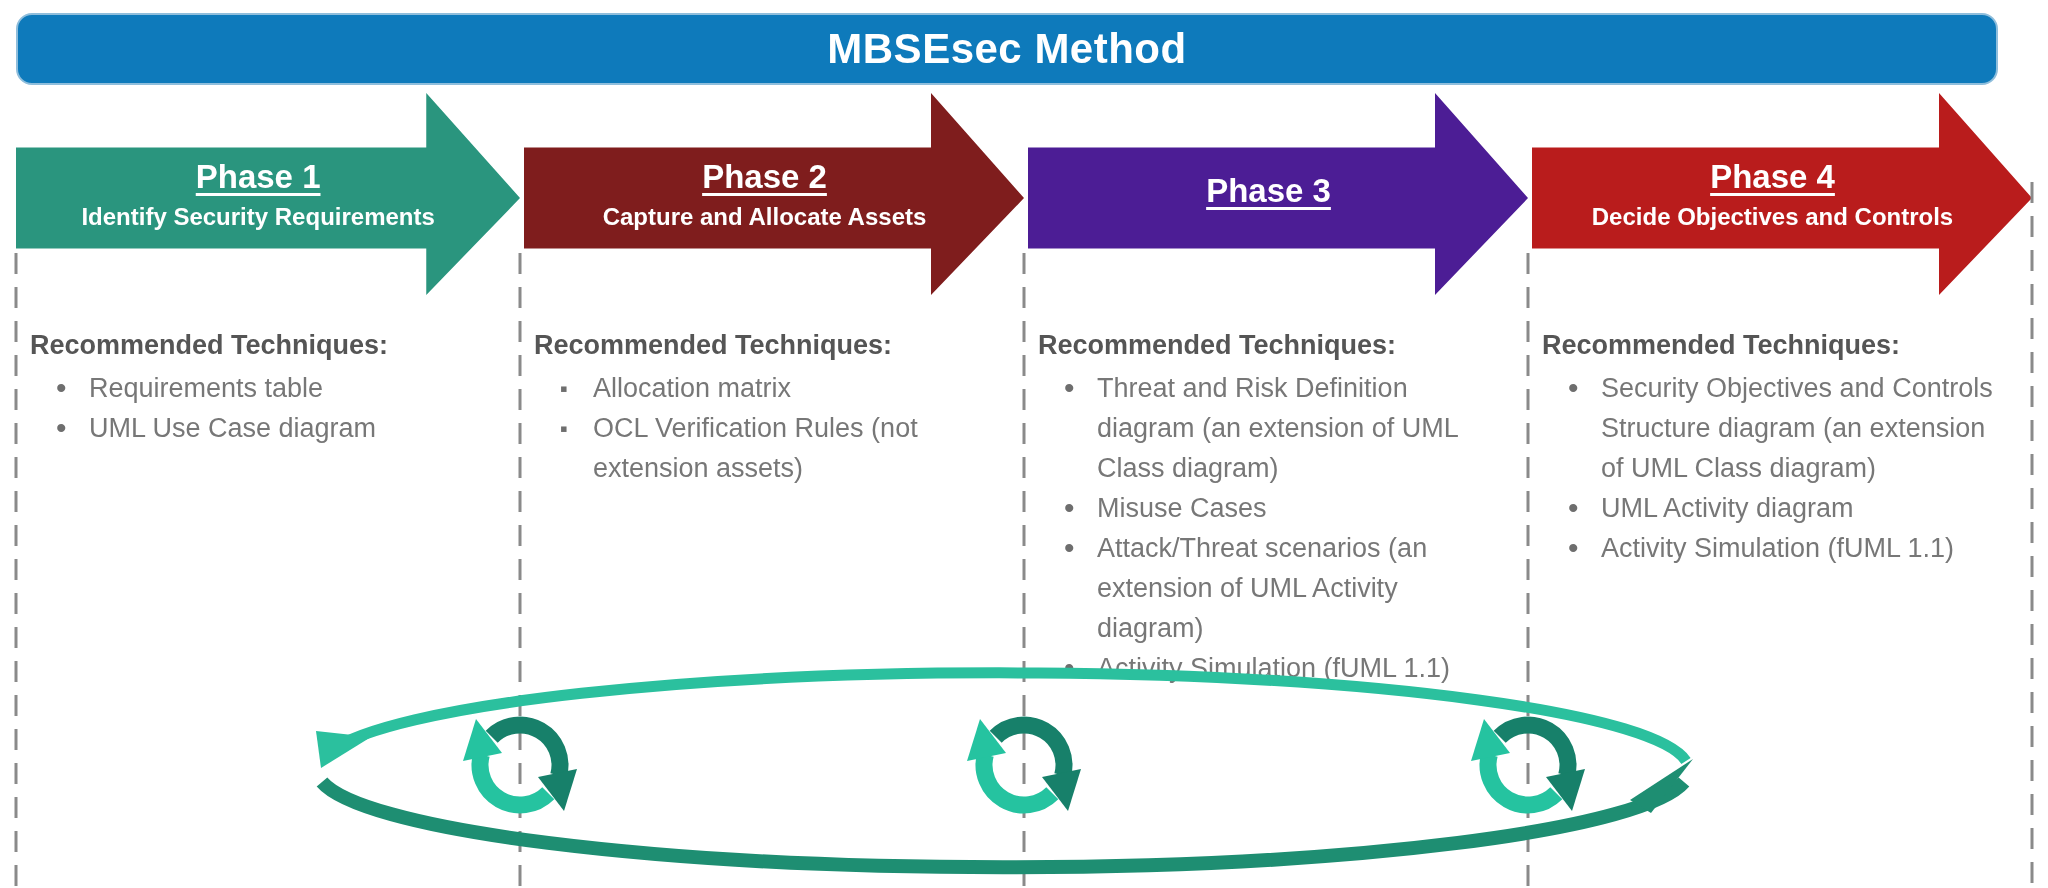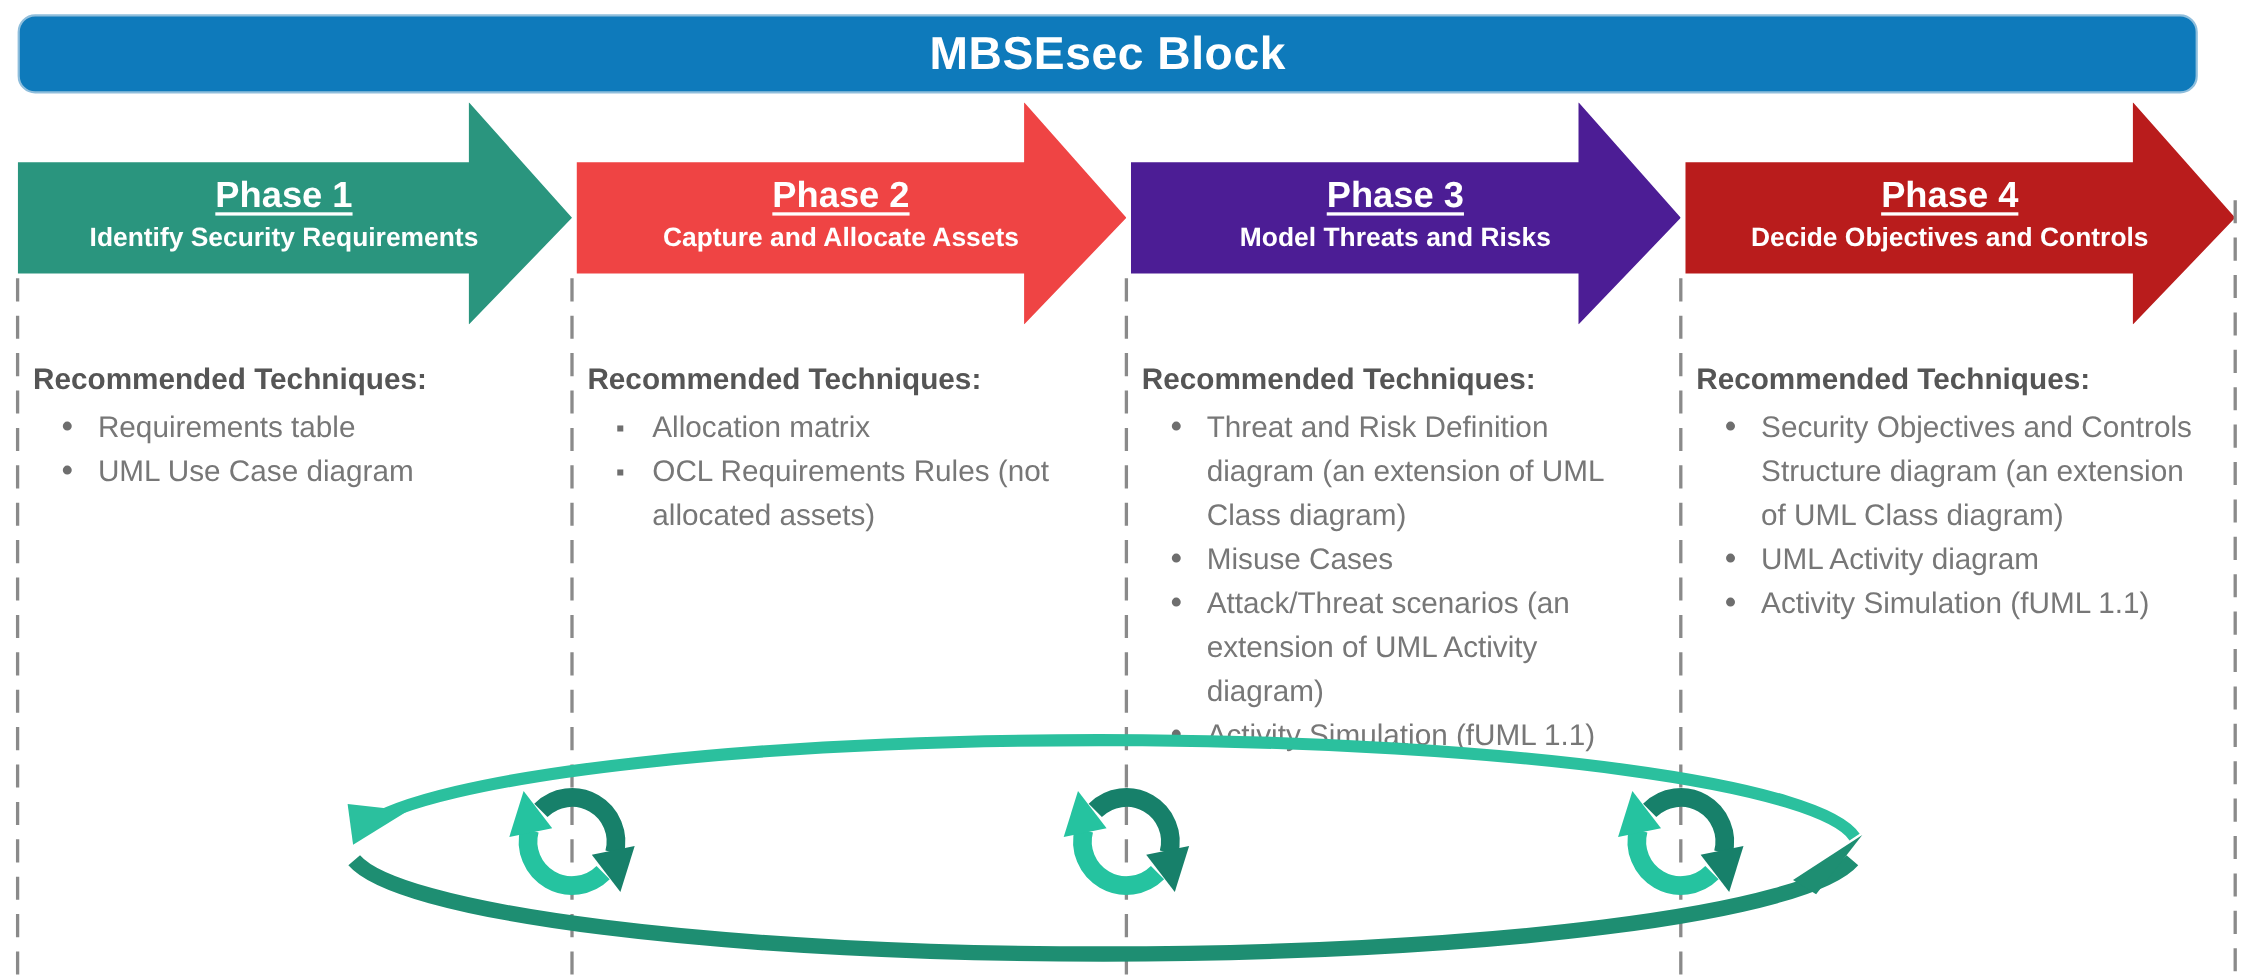--- a/index.html
+++ b/index.html
@@ -45,61 +45,60 @@
   ul.b-square li::before{content:"\25AA";left:26px;font-size:22px;top:1px;}
   
   svg.overlay{position:absolute;left:0;top:0;pointer-events:none;}
 </style>
 </head>
 <body>
 
 <div class="canvas">
 
   <div class="title-bar" style="background: rgb(14, 122, 187); border-color: rgb(143, 190, 220);">
-    <span>MBSEsec Block</span>
+    <span>MBSEsec Method</span>
   </div>
 
   <div id="phases">
   <div class="phase-col" style="left: 16px; width: 504px;">
     <div class="arrow" style="left: 0px; width: 504px; background: rgb(42, 149, 126);">
       <div class="arrow-text">
         <span class="phase-label">Phase 1</span>
         <span class="phase-subtitle">Identify Security Requirements</span>
       </div>
     </div>
     <div class="tech">
       <div class="tech-heading">Recommended Techniques:</div>
       <ul class="tech-list b-dot">
             <li>Requirements table</li>
             <li>UML Use Case diagram</li>
           </ul>
     </div>
   </div>
 
   <div class="phase-col" style="left: 520px; width: 504px;">
-    <div class="arrow" style="left: 4px; width: 500px; background: #ef4444;">
+    <div class="arrow" style="left: 4px; width: 500px; background: #7f1d1d;">
       <div class="arrow-text">
         <span class="phase-label">Phase 2</span>
         <span class="phase-subtitle">Capture and Allocate Assets</span>
       </div>
     </div>
     <div class="tech">
       <div class="tech-heading">Recommended Techniques:</div>
       <ul class="tech-list b-square">
             <li>Allocation matrix</li>
-            <li>OCL Requirements Rules (not allocated assets)</li>
+            <li>OCL Verification Rules (not extension assets)</li>
           </ul>
     </div>
   </div>
 
   <div class="phase-col" style="left: 1024px; width: 504px;">
     <div class="arrow" style="left: 4px; width: 500px; background: #4c1d95;">
       <div class="arrow-text">
         <span class="phase-label">Phase 3</span>
-        <span class="phase-subtitle">Model Threats and Risks</span>
       </div>
     </div>
     <div class="tech">
       <div class="tech-heading">Recommended Techniques:</div>
       <ul class="tech-list b-dot">
             <li>Threat and Risk Definition diagram (an extension of UML Class diagram)</li>
             <li>Misuse Cases</li>
             <li>Attack/Threat scenarios (an extension of UML Activity diagram)</li>
             <li>Activity Simulation (fUML 1.1)</li>
           </ul>

